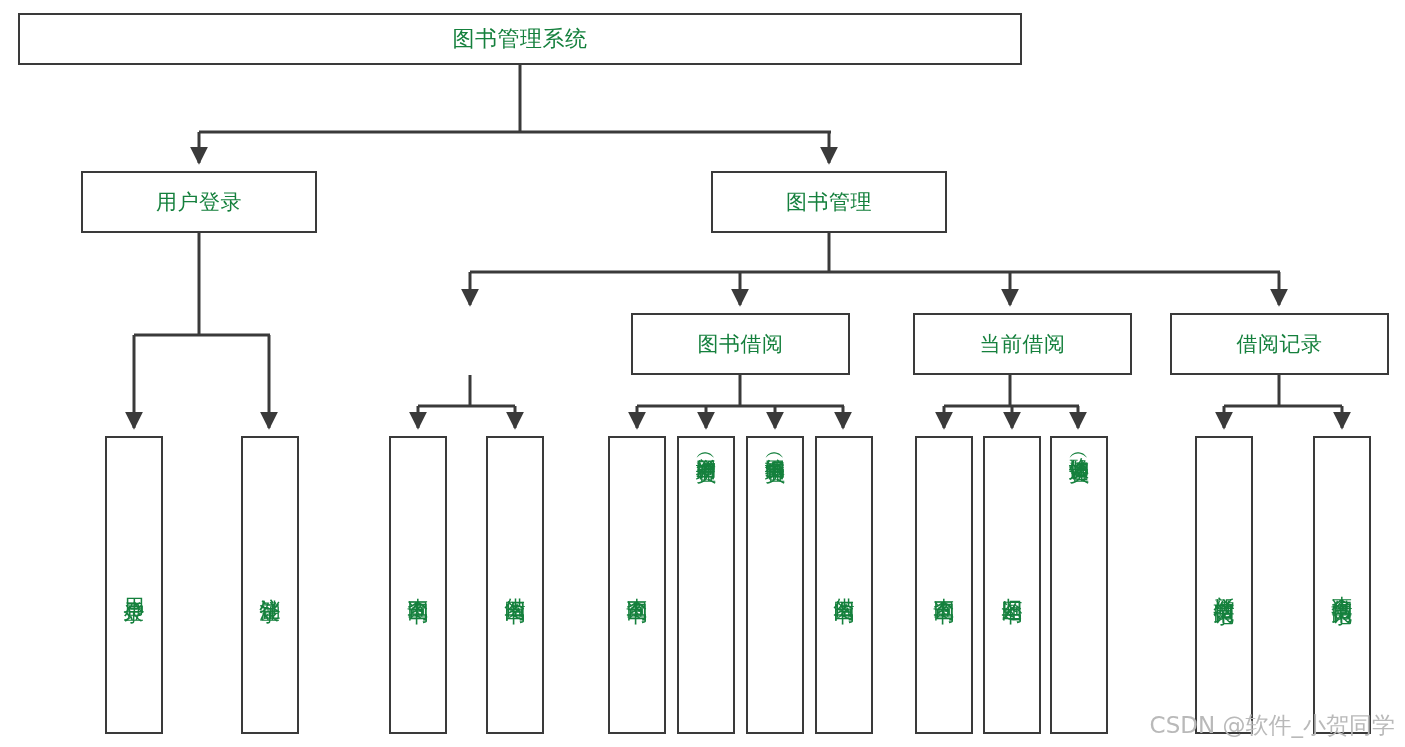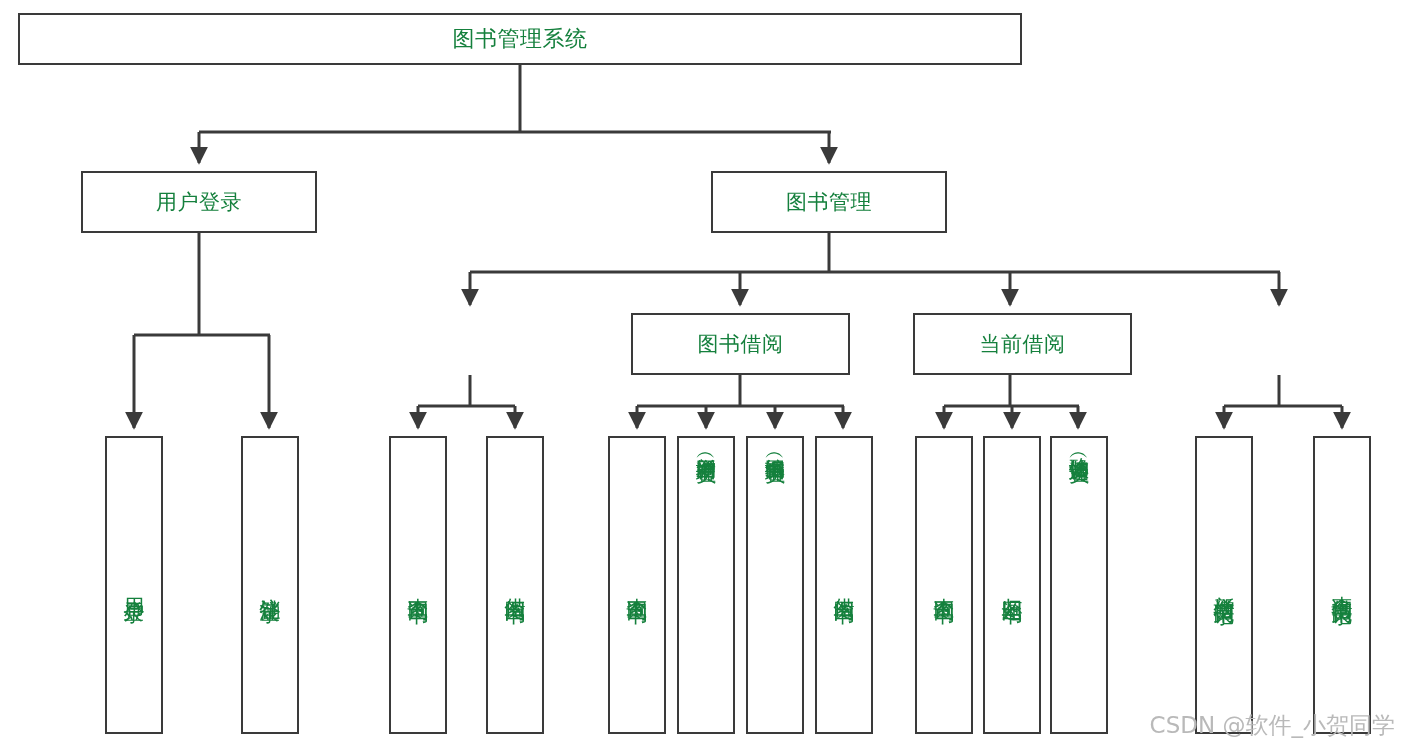--- a/index.html
+++ b/index.html
@@ -148,20 +148,23 @@
   <div class="node horiz" style="left:711px; top:171px; width:236px; height:62px;">
     <span class="label">图书管理</span>
   </div>
 
   <div class="node horiz" style="left:631px; top:313px; width:219px; height:62px;">
     <span class="label">图书借阅</span>
   </div>
   <div class="node horiz" style="left:901px; top:313px; width:219px; height:62px;margin-left:12px;">
     <span class="label">当前借阅</span>
   </div>
+  <div class="node horiz" style="left:1170px; top:313px; width:219px; height:62px;">
+    <span class="label">借阅记录</span>
+  </div>
 
   <div class="node vert" style="left:105px; top:436px; width:58px; height:298px;">
     <span class="label">用户登录</span>
   </div>
   <div class="node vert" style="left:241px; top:436px; width:58px; height:298px;">
     <span class="label">注销登录</span>
   </div>
 
   <div class="node vert" style="left:389px; top:436px; width:58px; height:298px;">
     <span class="label">查询图书</span>

